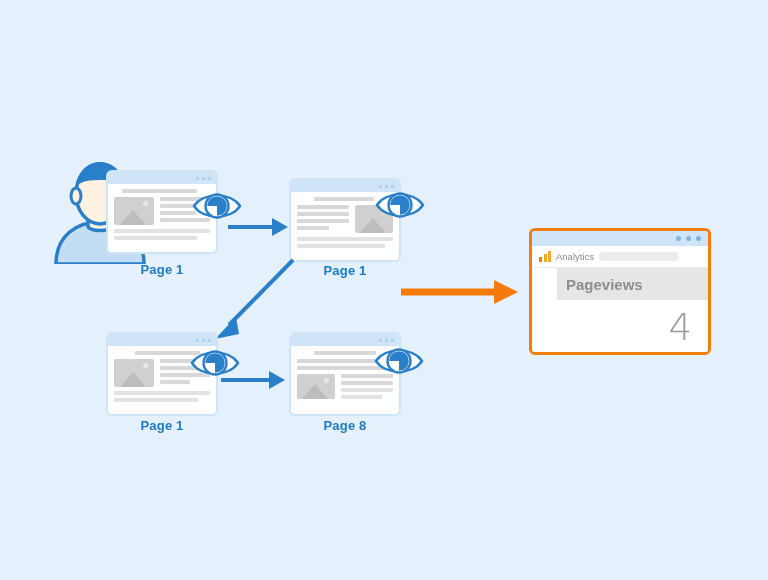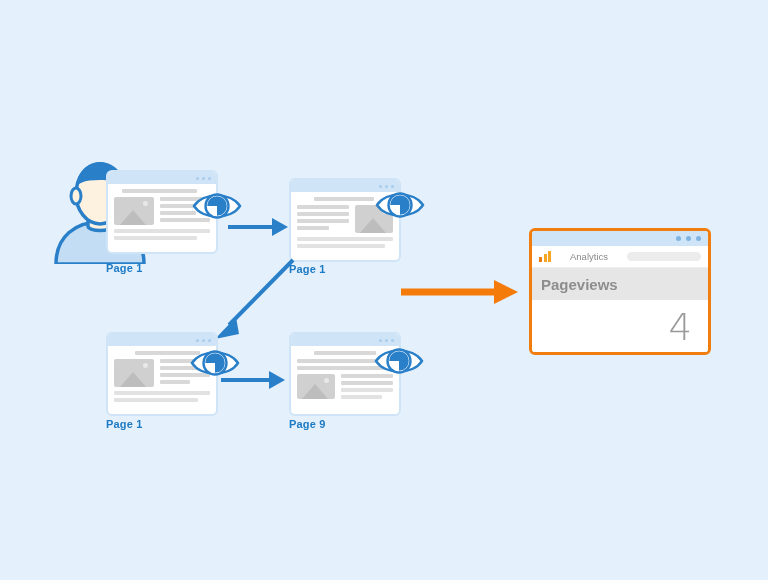--- a/index.html
+++ b/index.html
@@ -85,21 +85,22 @@
     height: 5px;
     border-radius: 50%;
     background: #e8e8e8;
   }
   .row-split { display: flex; gap: 6px; }
   .col { flex: 1; min-width: 0; }
 
   
   .page-label {
     position: absolute;
-    font-size: 11px;
+    text-align: center;
+    font-size: 13px;
     font-weight: bold;
     color: #1d7ac4;
     letter-spacing: 0.2px;
     white-space: nowrap;
   }
 
   
   .eye-icon { position: absolute; }
 
   
@@ -131,21 +132,21 @@
     width: 5px; height: 5px;
     border-radius: 50%;
     background: #7fb4e3;
   }
   .an-toolbar {
     height: 21px;
     background: #ffffff;
     display: flex;
     align-items: center;
     padding: 0 7px;
-    gap: 19px;
+    gap: 5px;
     border-bottom: 1px solid #eeeeee;
   }
   .an-logo { display: flex; align-items: flex-end; gap: 1.5px; height: 11px; }
   .an-logo i { display: block; width: 3px; background: #f5a623; border-radius: 0.5px; }
   .an-logo i:nth-child(1) { height: 5px; background: #f07d0d; }
   .an-logo i:nth-child(2) { height: 8px; background: #f5a623; }
   .an-logo i:nth-child(3) { height: 11px; background: #f5a623; }
   .an-title {
     font-size: 9.5px;
     color: #8a8a8a;
@@ -158,20 +159,21 @@
     border-radius: 5px;
     max-width: 80px;
   }
   .an-metric-band {
     background: #e6e6e6;
     height: 32px;
     display: flex;
     align-items: center;
     padding: 0 9px;
     box-sizing: border-box;
+    margin-left: 25px;
   }
   .an-metric-label {
     font-size: 15px;
     font-weight: bold;
     color: #8e8e8e;
   }
   .an-value-area {
     height: 55px;
     background: #ffffff;
     display: flex;
@@ -343,21 +345,21 @@
   </div>
 
   <div class="eye-icon" style="left:373px; top:342px;">
     <svg width="52" height="38" viewBox="0 0 52 38">
       <path d="M3 19 C12 5 40 5 49 19 C40 33 12 33 3 19 Z" fill="#ffffff" stroke="#2a7fc9" stroke-width="2.4"></path>
       <circle cx="26" cy="19" r="11.5" fill="#ffffff" stroke="#2a7fc9" stroke-width="2.4"></circle>
       <path d="M26 9.2 A9.8 9.8 0 1 0 35.8 19 L26 19 Z" fill="#2a7fc9" transform="rotate(180 26 19)"></path>
     </svg>
   </div>
 
-  <div class="page-label" style="left:289px; top:418px; width:112px;">Page 9</div>
+  <div class="page-label" style="left:289px; top:418px; width:112px;">Page 8</div>
 
   <svg class="abs" style="left:399px; top:277px;" width="122" height="30">
     <line x1="2" y1="15" x2="96" y2="15" stroke="#f47b0a" stroke-width="7"></line>
     <path d="M95 3 L119 15 L95 27 Z" fill="#f47b0a"></path>
   </svg>
 
   <div class="analytics-win">
     <div class="an-titlebar">
       <span class="an-dot"></span>
       <span class="an-dot"></span>

